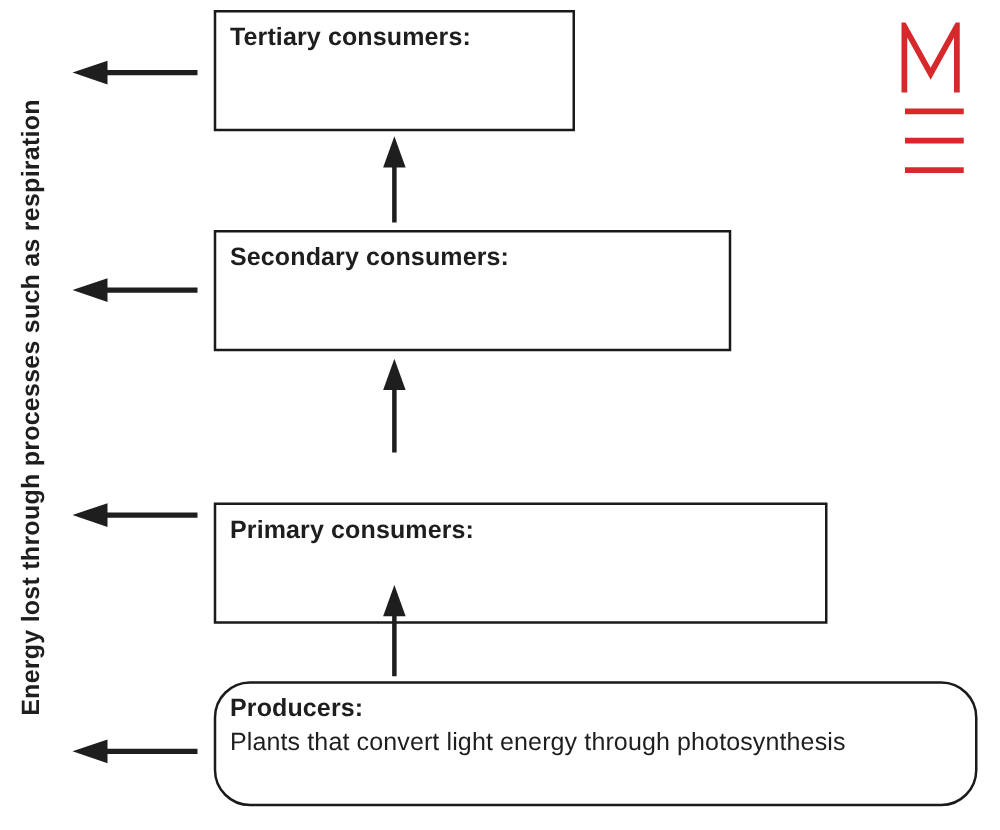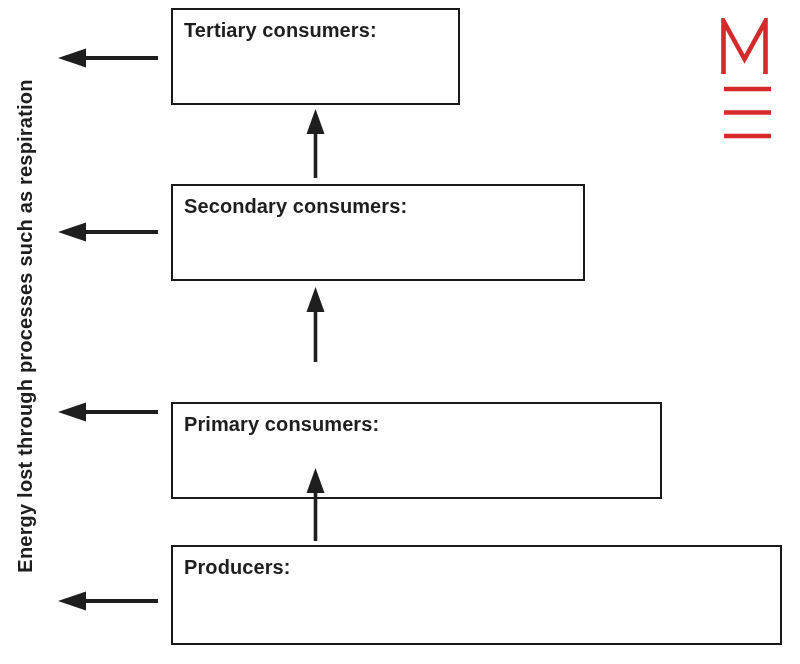--- a/index.html
+++ b/index.html
@@ -27,21 +27,21 @@
     position:absolute;box-sizing:border-box;
     border:2px solid var(--border);
     background:var(--background);
     padding:7px 10px 6px 11px;
     font-size:20px;line-height:27px;letter-spacing:.1px;
   }
   .box-title{font-weight:700;}
   .box-tertiary {left:171px;top:8px;  width:289px;height:97px;}
   .box-secondary{left:171px;top:184px;width:414px;height:97px;}
   .box-primary  {left:171px;top:366px;width:491px;height:97px;margin-top:36px;}
-  .box-producers{left:171px;top:545px;width:611px;height:100px;}
+  .box-producers{left:171px;top:545px;width:611px;height:100px;border-radius:29px;}
 
   .arrow{position:absolute;display:block;}
   .arrow line{stroke:var(--ink);}
   .arrow polygon{fill:var(--ink);stroke:none;}
   .arrow-up{left:303px;}
   .arrow-up-1{top:108px;}
   .arrow-up-2{top:286px;}
   .arrow-up-3{top:467px;}
   .arrow-left{left:56px;}
   .arrow-left-1{top:45px;}
@@ -67,20 +67,21 @@
   <div class="box box-secondary">
     <div class="box-title">Secondary consumers:</div>
   </div>
 
   <div class="box box-primary">
     <div class="box-title">Primary consumers:</div>
   </div>
 
   <div class="box box-producers">
     <div class="box-title">Producers:</div>
+    <div class="box-desc">Plants that convert light energy through photosynthesis</div>
   </div>
 
   <svg class="arrow arrow-up arrow-up-1" width="25" height="72" viewBox="0 0 25 72">
     <line x1="12.5" y1="22" x2="12.5" y2="70" stroke-width="3.6"></line>
     <polygon points="12.5,1 3.5,26 21.5,26"></polygon>
   </svg>
   <svg class="arrow arrow-up arrow-up-2" width="25" height="78" viewBox="0 0 25 78">
     <line x1="12.5" y1="22" x2="12.5" y2="76" stroke-width="3.6"></line>
     <polygon points="12.5,1 3.5,26 21.5,26"></polygon>
   </svg>

